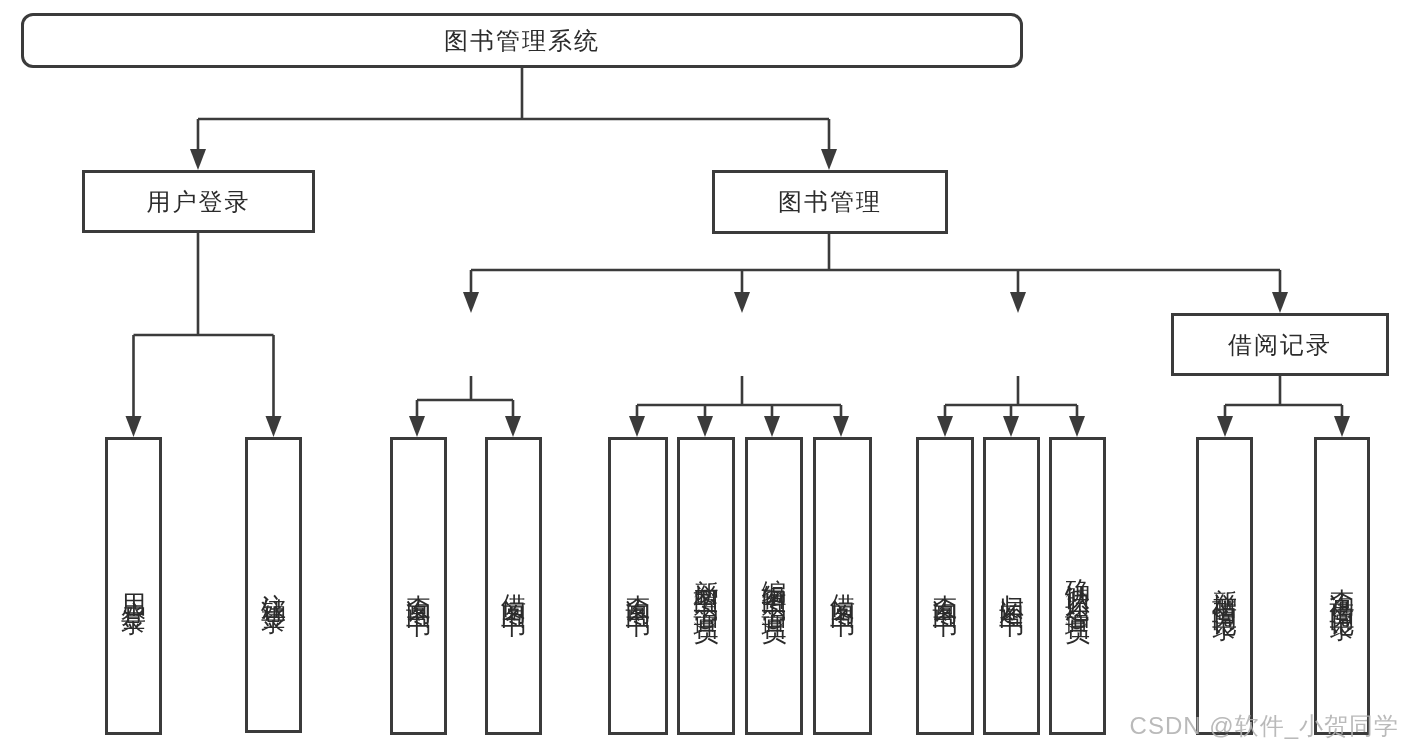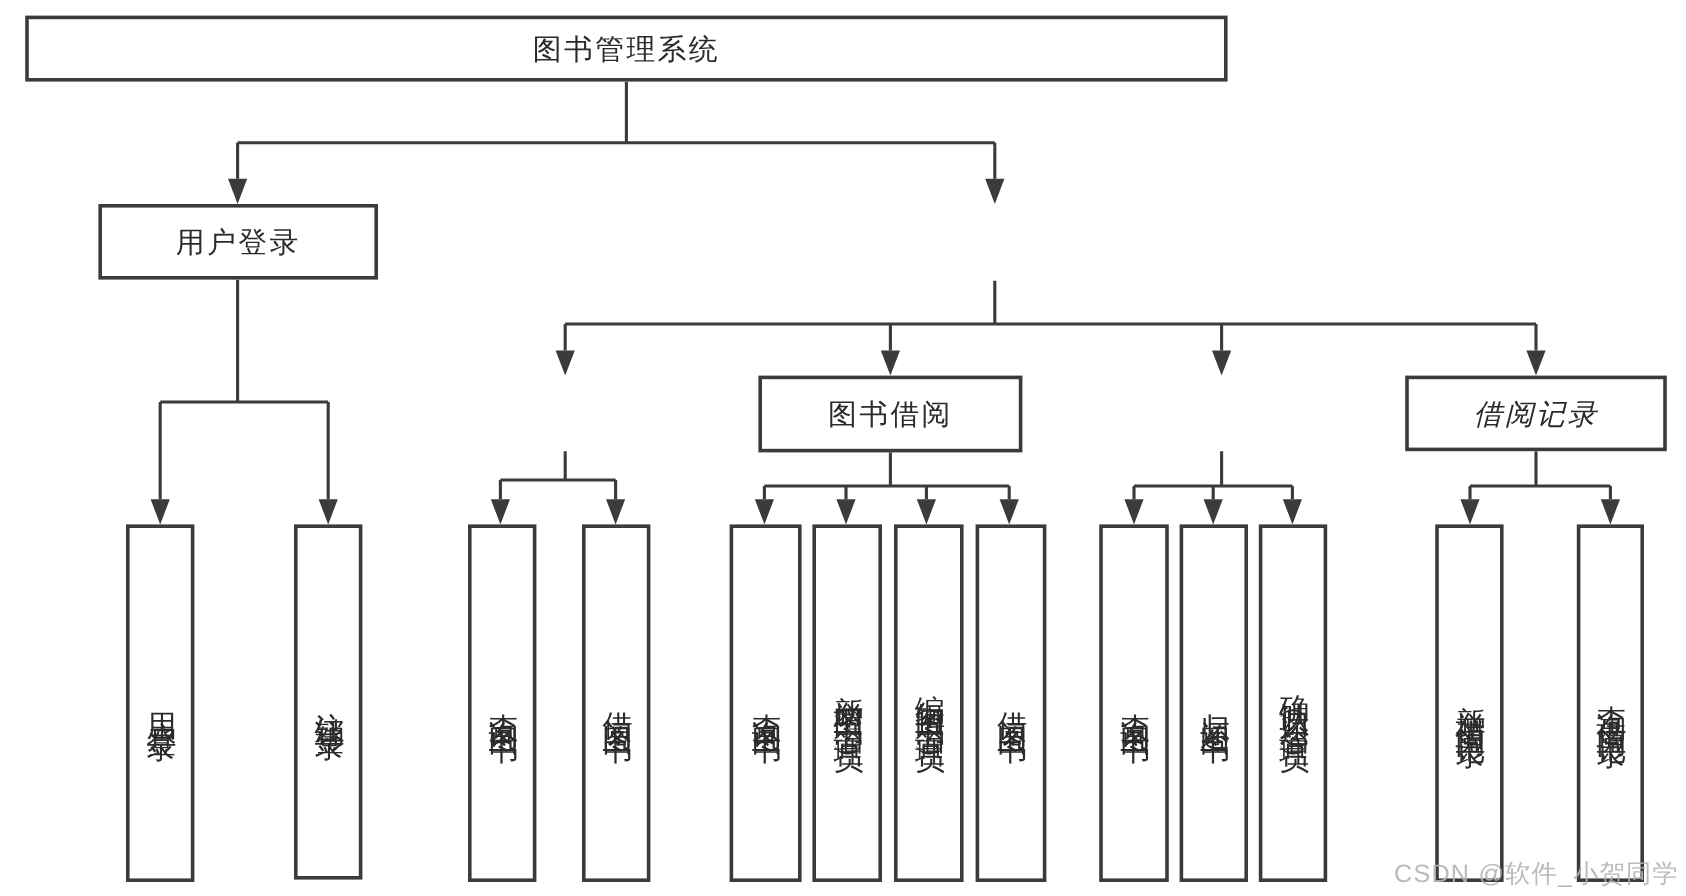--- a/index.html
+++ b/index.html
@@ -22,35 +22,35 @@
   .arrowhead{fill:var(--line);stroke:none;}
   .node{
     position:absolute;
     box-sizing:border-box;
     border:3px solid var(--line);
     background:var(--bg);
     display:flex;align-items:center;justify-content:center;
     color:var(--text);
   }
   .node.h{font-size:24px;letter-spacing:2px;}
-  .node.root{font-size:24px;letter-spacing:2px;}
+  .node.root{font-size:24px;letter-spacing:2px;border-radius:12px;}
   .node.leaf span{
     writing-mode:vertical-rl;
     text-orientation:mixed;
     font-size:25px;
     letter-spacing:6px;
     line-height:1;
     white-space:nowrap;
   }
   .node.leaf{font-size:25px;}
   .watermark{
     position:absolute;
     right:6px;bottom:5px;
     color:var(--wm);
-    font-size:21px;
+    font-size:24px;
     letter-spacing:1px;
     opacity:.9;
     white-space:nowrap;
   }
 </style>
 </head>
 <body>
 
 <div class="canvas">
 
@@ -90,25 +90,25 @@
     <polygon class="arrowhead" points="1334,416 1350,416 1342,437"></polygon>
   </svg>
 
   <div class="node root" style="left:21px;top:13px;width:1002px;height:55px;">
     <span>图书管理系统</span>
   </div>
 
   <div class="node h" style="left:82px;top:170px;width:233px;height:63px;">
     <span>用户登录</span>
   </div>
+  <div class="node h" style="left:712px;top:170px;width:236px;height:64px;">
+    <span>图书管理</span>
+  </div>
 
-  <div class="node h" style="left:632px;top:313px;width:220px;height:64px;">
-    <span>图书借阅</span>
-  </div>
-  <div class="node h" style="left:1171px;top:313px;width:218px;height:63px;font-style:italic;">
+  <div class="node h" style="left:1171px;top:313px;width:218px;height:63px;">
     <span>借阅记录</span>
   </div>
 
   <div class="node leaf" style="left:105px;top:437px;width:57px;height:298px;">
     <span>用户登录</span>
   </div>
   <div class="node leaf" style="left:245px;top:437px;width:57px;height:296px;">
     <span>注销登录</span>
   </div>
 

